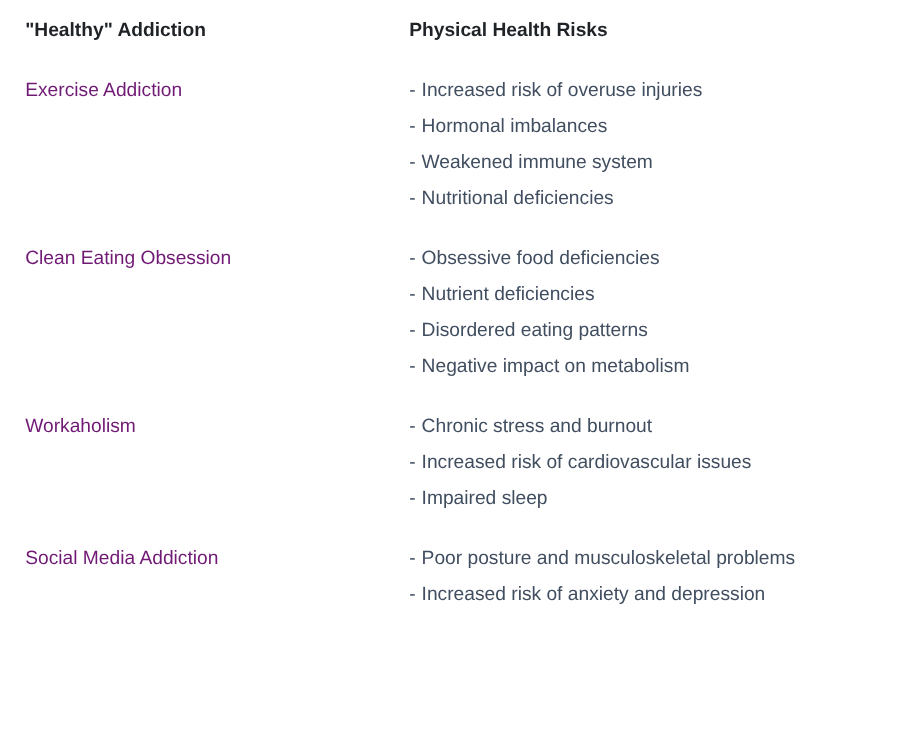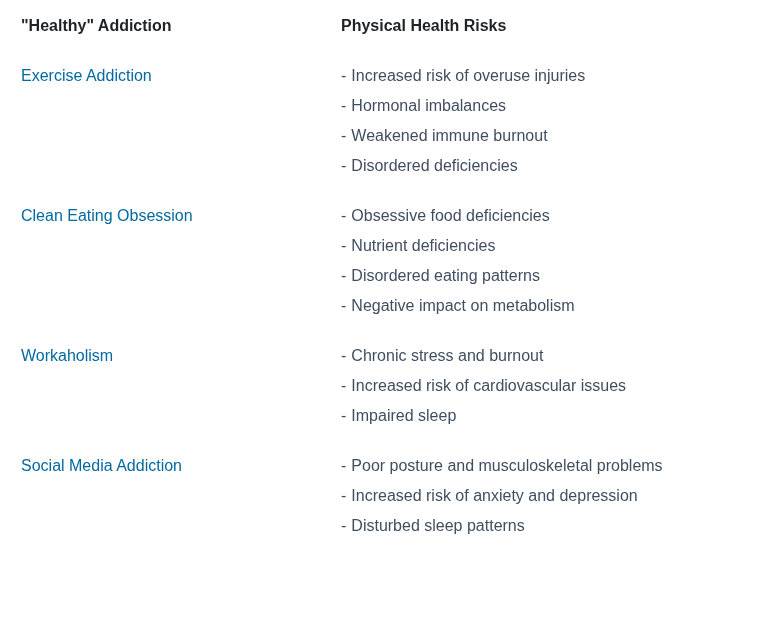--- a/index.html
+++ b/index.html
@@ -29,21 +29,21 @@
   .header-cell {
     font-weight: bold;
     color: #1f2327;
     line-height: 30px;
     white-space: nowrap;
   }
   .data-row {
     margin-bottom: 20px;
   }
   .addiction-name {
-    color: #0369a1;
+    color: #701a75;
     line-height: 30px;
     white-space: nowrap;
   }
   ul.risks {
     list-style: none;
     margin: 0;
     padding: 0;
   }
   ul.risks li {
     color: #414e60;
@@ -62,22 +62,22 @@
   <div class="grid header-row">
     <div class="header-cell">"Healthy" Addiction</div>
     <div class="header-cell">Physical Health Risks</div>
   </div>
 
   <div class="grid data-row">
     <div class="addiction-name">Exercise Addiction</div>
     <ul class="risks">
       <li><span class="dash">-</span><span>Increased risk of overuse injuries</span></li>
       <li><span class="dash">-</span><span>Hormonal imbalances</span></li>
-      <li><span class="dash">-</span><span>Weakened immune burnout</span></li>
-      <li><span class="dash">-</span><span>Disordered deficiencies</span></li>
+      <li><span class="dash">-</span><span>Weakened immune system</span></li>
+      <li><span class="dash">-</span><span>Nutritional deficiencies</span></li>
     </ul>
   </div>
 
   <div class="grid data-row">
     <div class="addiction-name">Clean Eating Obsession</div>
     <ul class="risks">
       <li><span class="dash">-</span><span>Obsessive food deficiencies</span></li>
       <li><span class="dash">-</span><span>Nutrient deficiencies</span></li>
       <li><span class="dash">-</span><span>Disordered eating patterns</span></li>
       <li><span class="dash">-</span><span>Negative impact on metabolism</span></li>
@@ -91,17 +91,16 @@
       <li><span class="dash">-</span><span>Increased risk of cardiovascular issues</span></li>
       <li><span class="dash">-</span><span>Impaired sleep</span></li>
     </ul>
   </div>
 
   <div class="grid data-row">
     <div class="addiction-name">Social Media Addiction</div>
     <ul class="risks">
       <li><span class="dash">-</span><span>Poor posture and musculoskeletal problems</span></li>
       <li><span class="dash">-</span><span>Increased risk of anxiety and depression</span></li>
-      <li><span class="dash">-</span><span>Disturbed sleep patterns</span></li>
     </ul>
   </div>
 
 </div>
 
 </body></html>

